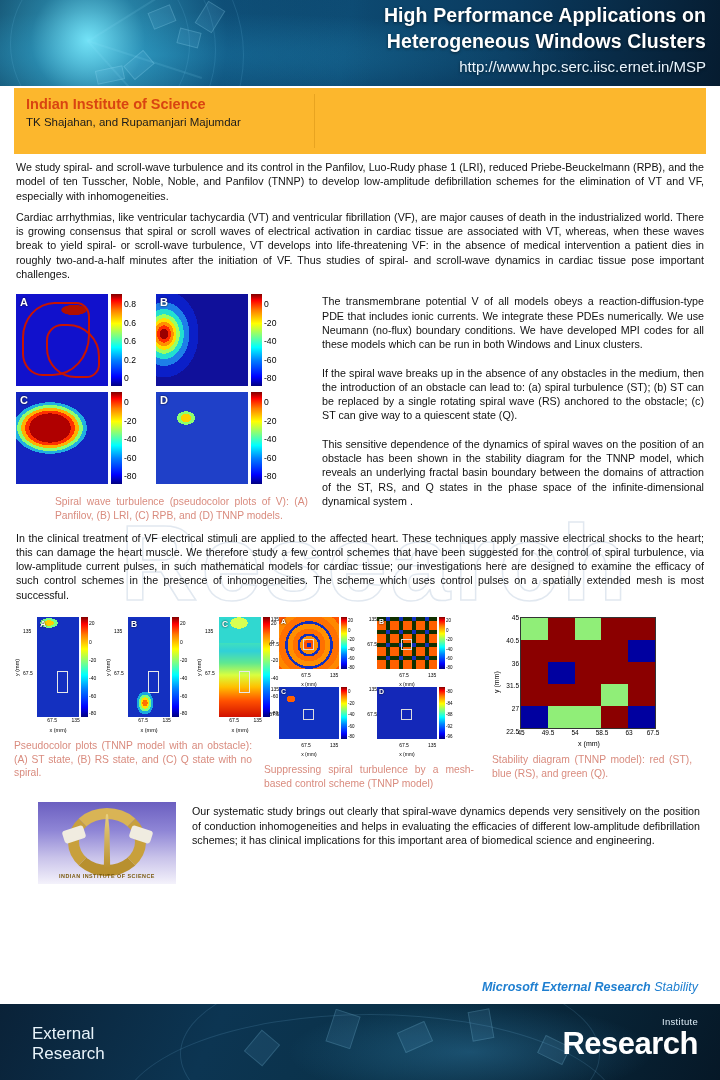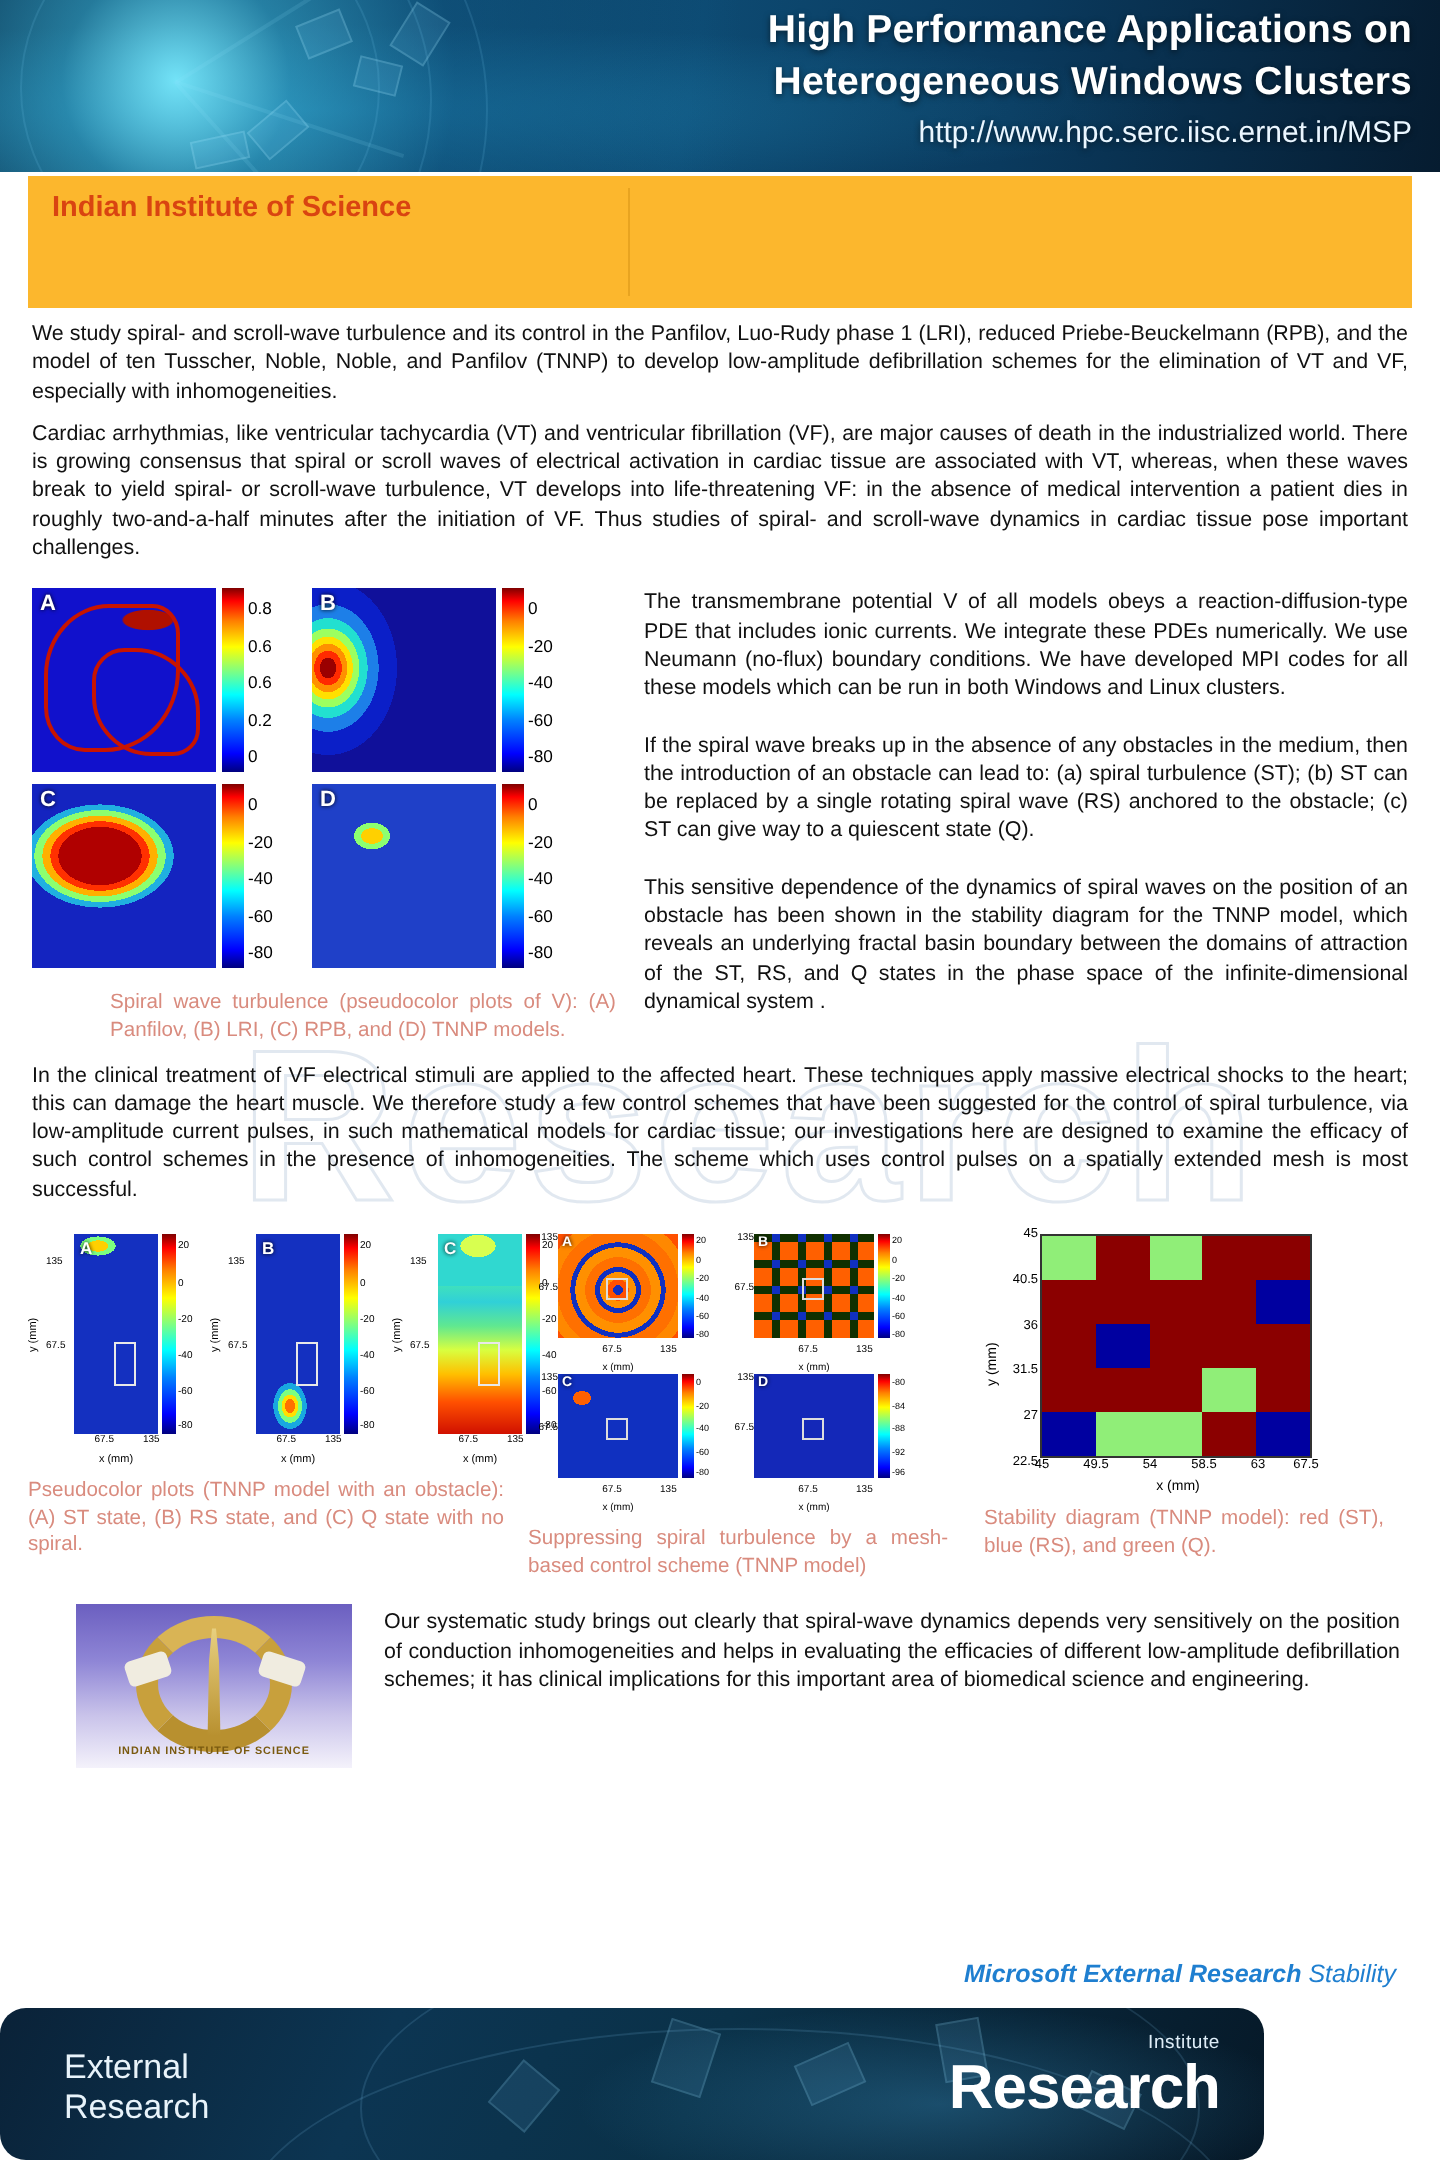--- a/index.html
+++ b/index.html
@@ -313,26 +313,25 @@
   .concl-text { flex: 1; padding-left: 16px; padding-top: 2px; }
 
   .msr {
     position: absolute; right: 22px; top: 980px; font-size: 12.5px;
     color: #1f7fd0; font-style: italic; z-index: 3;
   }
   .msr b { font-weight: bold; font-style: italic; }
 
   
   .footer {
-    position: absolute; left: 0; top: 1004px; width: 632px; height: 76px;
+    position: absolute; left: 0; top: 1004px; width: 720px; height: 76px;
     background:
       radial-gradient(ellipse 260px 70px at 470px 48px, rgba(60,150,200,0.35) 0%, rgba(8,30,55,0) 70%),
       linear-gradient(115deg, #0a2238 0%, #0c3552 30%, #0a3148 55%, #061827 100%);
     overflow: hidden;
-    border-radius: 13px;
   }
   .footer .fshard {
     position: absolute; background: rgba(130,210,255,0.10);
     border: 1px solid rgba(160,230,255,0.16);
   }
   .footer .fcurve {
     position: absolute; border: 1px solid rgba(140,215,255,0.14); border-radius: 50%;
   }
   .ext-res {
     position: absolute; left: 32px; top: 20px; color: #e8f3fa;
@@ -360,20 +359,21 @@
   <div class="banner-titles">
     <div class="t1">High Performance Applications on</div>
     <div class="t2">Heterogeneous Windows Clusters</div>
     <div class="url">http://www.hpc.serc.iisc.ernet.in/MSP</div>
   </div>
 </div>
 
 <div class="orange-bar">
   <div class="orange-left">
     <div class="inst-name">Indian Institute of Science</div>
+    <div class="authors">TK Shajahan, and Rupamanjari Majumdar</div>
   </div>
   <div class="orange-divider"></div>
 </div>
 
 <div class="watermark">Research</div>
 
 <div class="content">
 
   <div class="full-text">
     <p class="body">We study spiral- and scroll-wave turbulence and its control in the Panfilov, Luo-Rudy phase 1 (LRI), reduced Priebe-Beuckelmann (RPB), and the model of ten Tusscher, Noble, Noble, and Panfilov (TNNP) to develop low-amplitude defibrillation schemes for the elimination of VT and VF, especially with inhomogeneities.</p>

